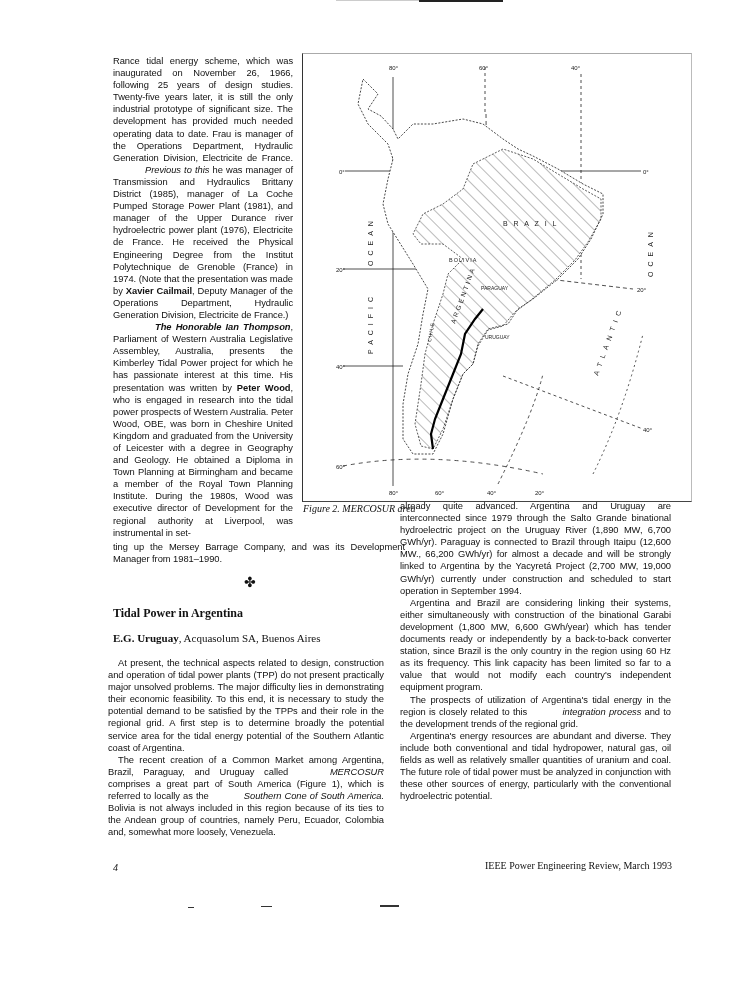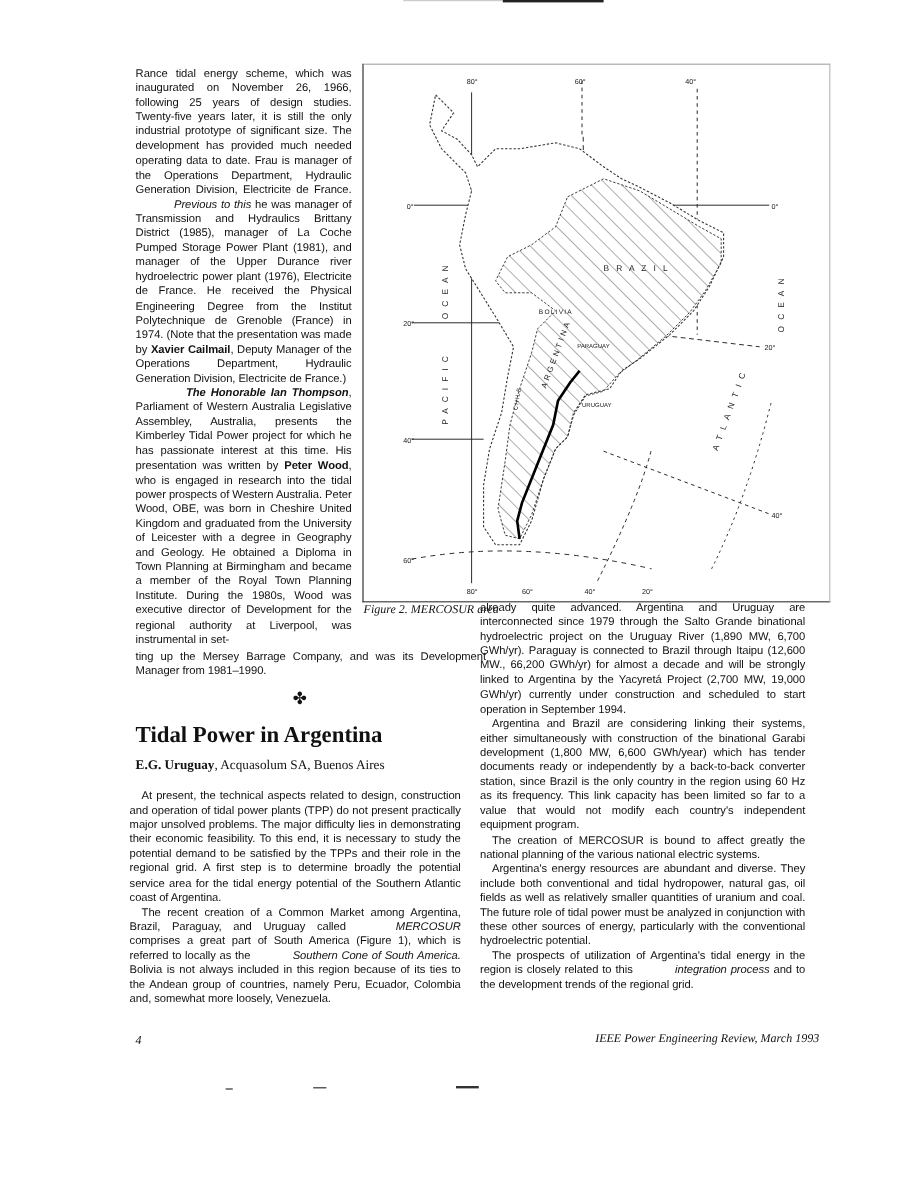--- a/index.html
+++ b/index.html
@@ -8,27 +8,27 @@
   .topbar{position:absolute;top:0;left:419px;width:84px;height:2px;background:#222;}
   .topbar2{position:absolute;top:0;left:336px;width:83px;height:1px;background:#ccc;}
   .col{position:absolute;font-size:9.35px;line-height:12.1px;text-align:justify;letter-spacing:-0.05px;}
   .col p{margin:0;}
   .indent{text-indent:10px;}
   .left-narrow{left:113px;top:55px;width:180px;}
   .left-wide{left:113px;top:541px;width:292px;}
   .bold{font-weight:bold;}
   .italic{font-style:italic;margin-left:32px;}
   .ornament{position:absolute;left:244px;top:575px;font-size:14px;line-height:14px;}
-  .title{position:absolute;left:113px;top:603px;font-family:"Liberation Serif",serif;font-weight:bold;font-size:19px;line-height:20px;}
+  .title{position:absolute;left:113px;top:603px;font-family:"Liberation Serif",serif;font-weight:bold;font-size:12px;line-height:20px;}
   .byline{position:absolute;left:113px;top:631px;font-family:"Liberation Serif",serif;font-size:11px;line-height:14px;}
   .byline b{font-weight:bold;}
   .left-body{left:108px;top:657px;width:276px;}
   .right-body{left:400px;top:500px;width:271px;}
   .page-num{position:absolute;left:113px;top:862px;font-size:10px;font-style:italic;font-family:"Liberation Serif",serif;}
-  .journal{position:absolute;left:496px;top:860px;font-size:10px;font-style:italic;font-family:"Liberation Serif",serif;}
+  .journal{position:absolute;left:485px;top:860px;font-size:10px;font-family:"Liberation Serif",serif;}
   .figure{position:absolute;left:302px;top:53px;width:388px;height:447px;border-left:1px solid #333;border-top:1px solid #aaa;border-right:1px solid #bbb;border-bottom:1px solid #444;}
   .figure svg{position:absolute;left:0;top:0;}
   .caption{position:absolute;left:303px;top:503px;font-family:"Liberation Serif",serif;font-style:italic;font-size:10px;}
   .scan-mark{position:absolute;height:1px;background:#333;}
 </style>
 </head>
 <body>
 
 <div class="topbar2"></div>
 <div class="topbar"></div>
@@ -45,23 +45,22 @@
 <div class="byline"><b>E.G. Uruguay</b><span>, Acquasolum SA, Buenos Aires</span></div>
 
 <div class="col left-body">
   <p class="indent">At present, the technical aspects related to design, construction and operation of tidal power plants (TPP) do not present practically major unsolved problems. The major difficulty lies in demonstrating their economic feasibility. To this end, it is necessary to study the potential demand to be satisfied by the TPPs and their role in the regional grid. A first step is to determine broadly the potential service area for the tidal energy potential of the Southern Atlantic coast of Argentina.</p>
   <p class="indent"><span>The recent creation of a Common Market among Argentina, Brazil, Paraguay, and Uruguay called </span><span class="italic">MERCOSUR</span><span> comprises a great part of South America (Figure 1), which is referred to locally as the </span><span class="italic">Southern Cone of South America.</span><span> Bolivia is not always included in this region because of its ties to the Andean group of countries, namely Peru, Ecuador, Colombia and, somewhat more loosely, Venezuela.</span></p>
 </div>
 
 <div class="col right-body">
   <p>already quite advanced. Argentina and Uruguay are interconnected since 1979 through the Salto Grande binational hydroelectric project on the Uruguay River (1,890 MW, 6,700 GWh/yr). Paraguay is connected to Brazil through Itaipu (12,600 MW., 66,200 GWh/yr) for almost a decade and will be strongly linked to Argentina by the Yacyretá Project (2,700 MW, 19,000 GWh/yr) currently under construction and scheduled to start operation in September 1994.</p>
   <p class="indent">Argentina and Brazil are considering linking their systems, either simultaneously with construction of the binational Garabi development (1,800 MW, 6,600 GWh/year) which has tender documents ready or independently by a back-to-back converter station, since Brazil is the only country in the region using 60 Hz as its frequency. This link capacity has been limited so far to a value that would not modify each country's independent equipment program.</p>
-  <p class="indent">The creation of MERCOSUR is bound to affect greatly the national planning of the various national electric systems.</p>
+  <p class="indent"><span>The prospects of utilization of Argentina's tidal energy in the region is closely related to this </span><span class="italic">integration process</span><span> and to the development trends of the regional grid.</span></p>
   <p class="indent">Argentina's energy resources are abundant and diverse. They include both conventional and tidal hydropower, natural gas, oil fields as well as relatively smaller quantities of uranium and coal. The future role of tidal power must be analyzed in conjunction with these other sources of energy, particularly with the conventional hydroelectric potential.</p>
-  <p class="indent"><span>The prospects of utilization of Argentina's tidal energy in the region is closely related to this </span><span class="italic">integration process</span><span> and to the development trends of the regional grid.</span></p>
 </div>
 
 <div class="figure">
   <svg width="388" height="447" viewBox="0 0 388 447">
     <defs>
       <pattern id="hatch" patternUnits="userSpaceOnUse" width="9" height="9" patternTransform="rotate(-45)">
         <line x1="0" y1="0" x2="0" y2="9" stroke="#555" stroke-width="0.8"></line>
       </pattern>
     </defs>
 

